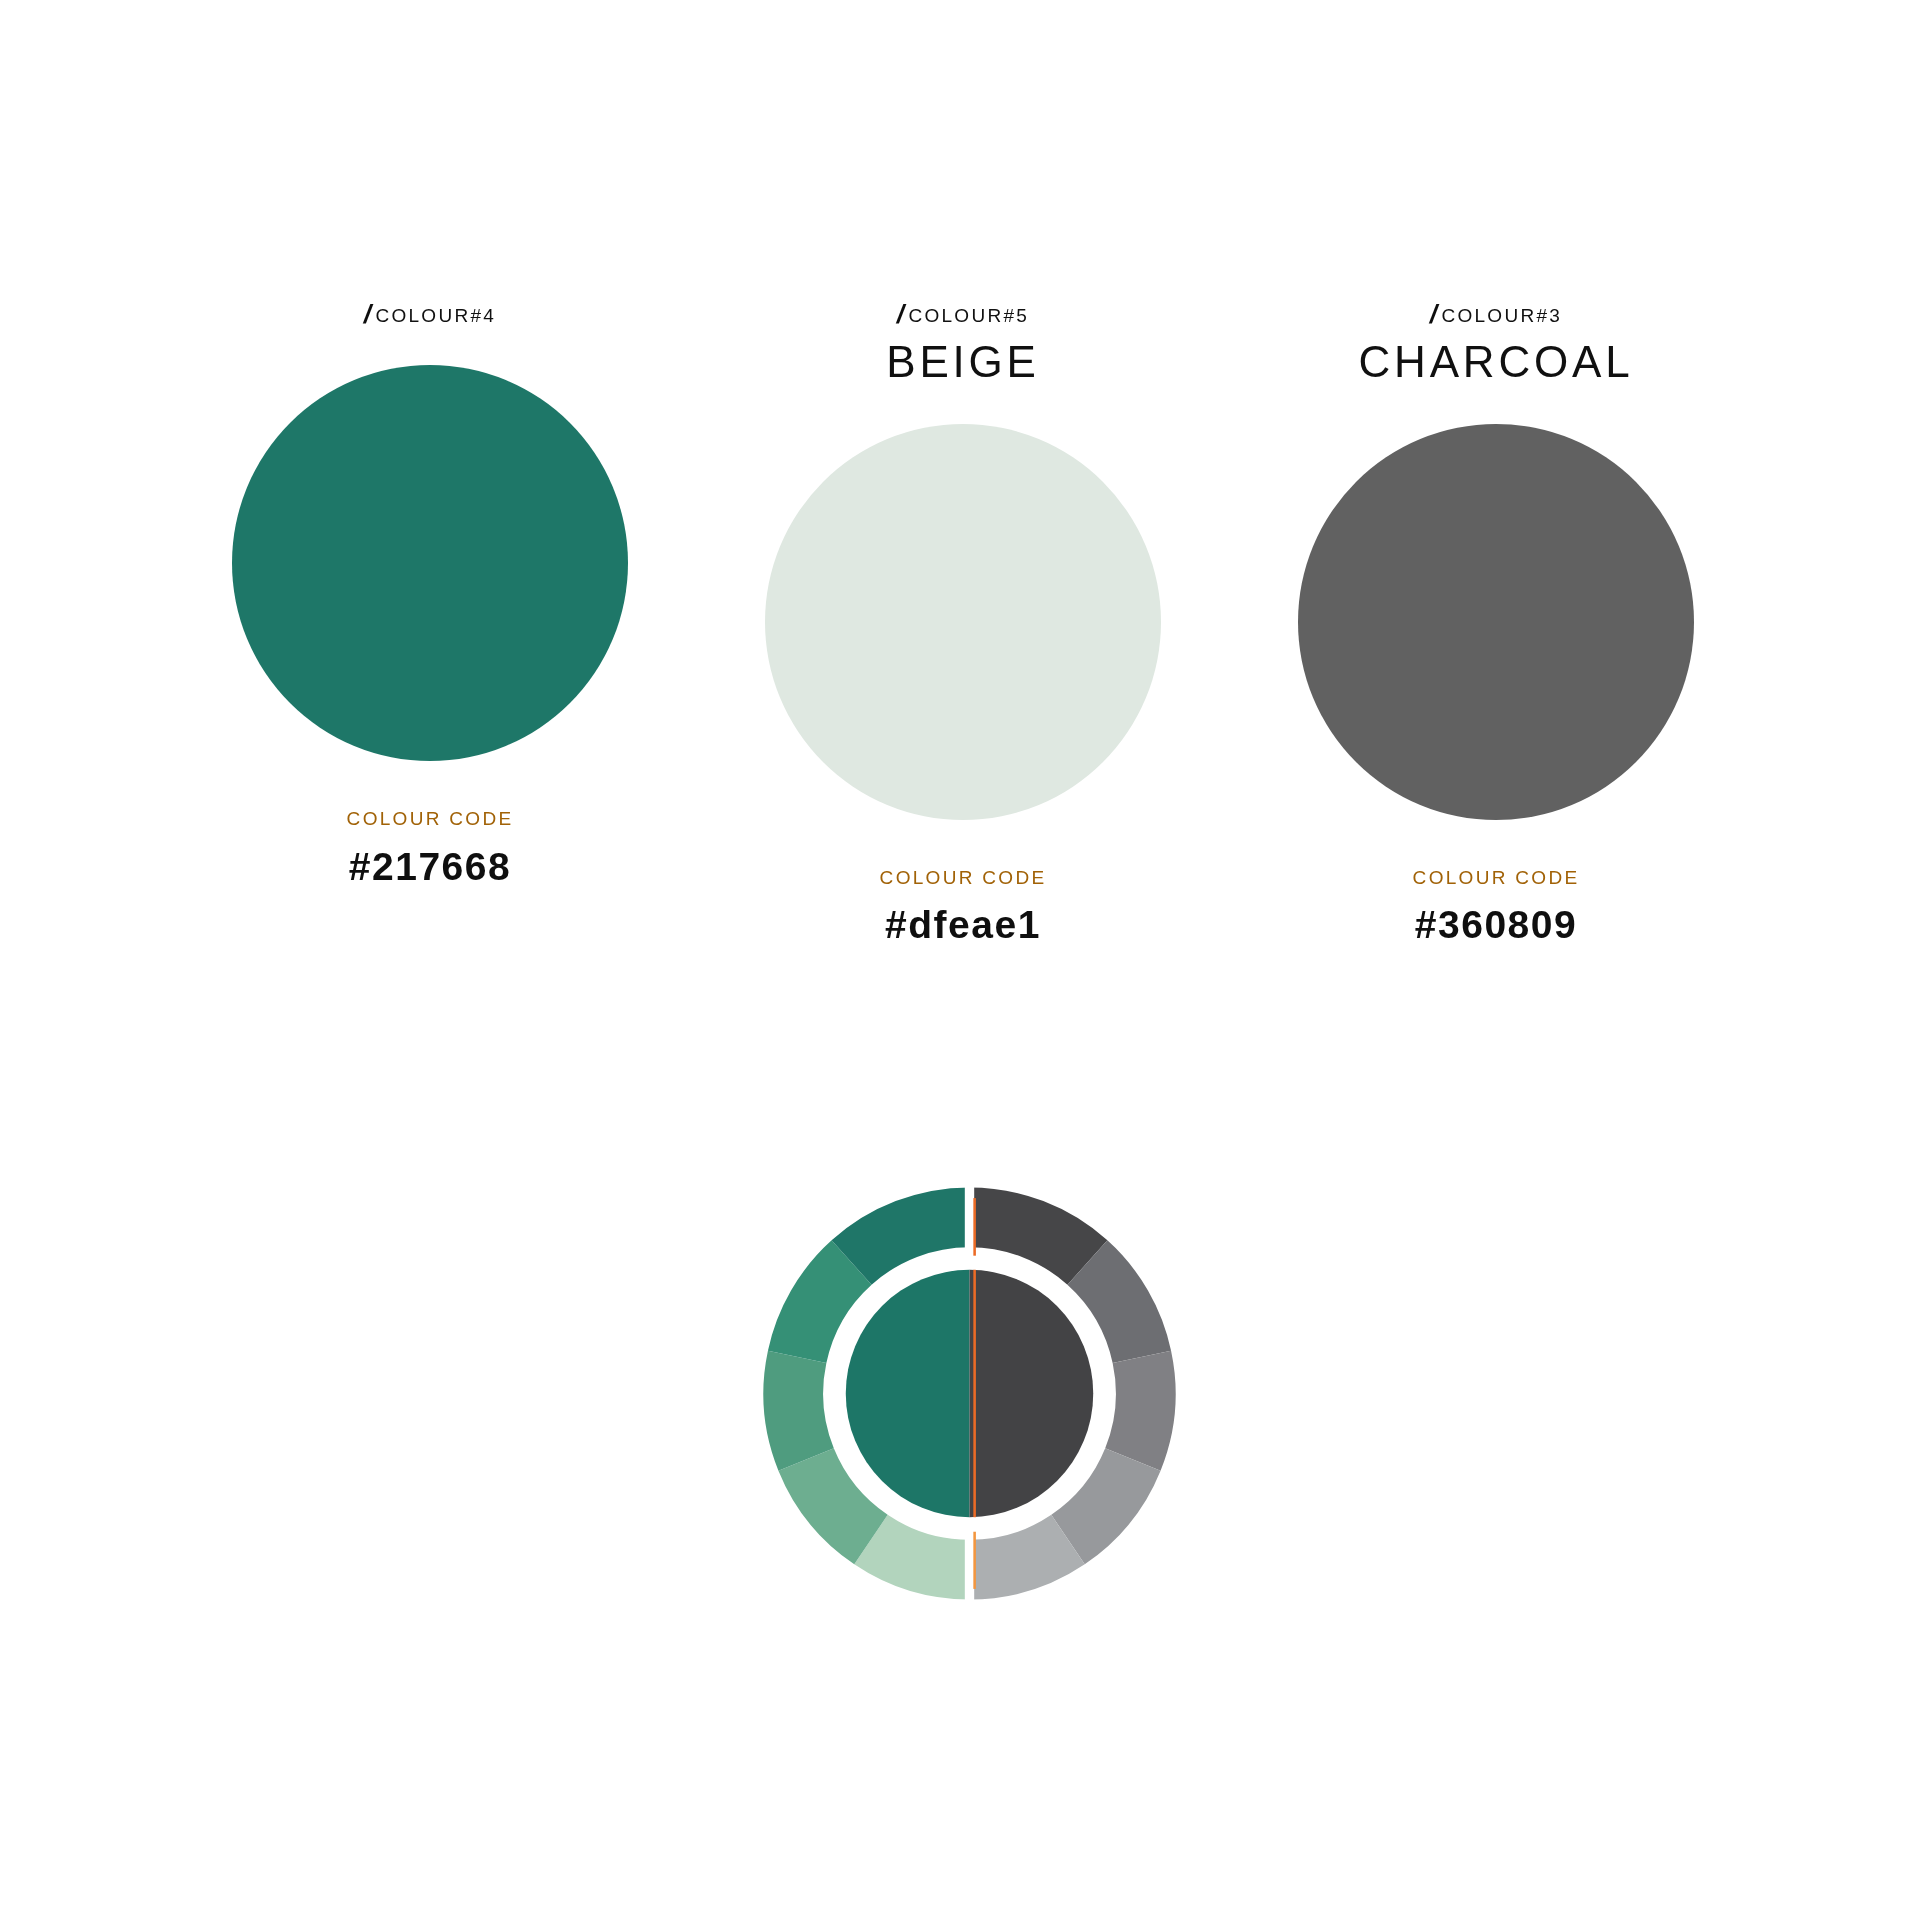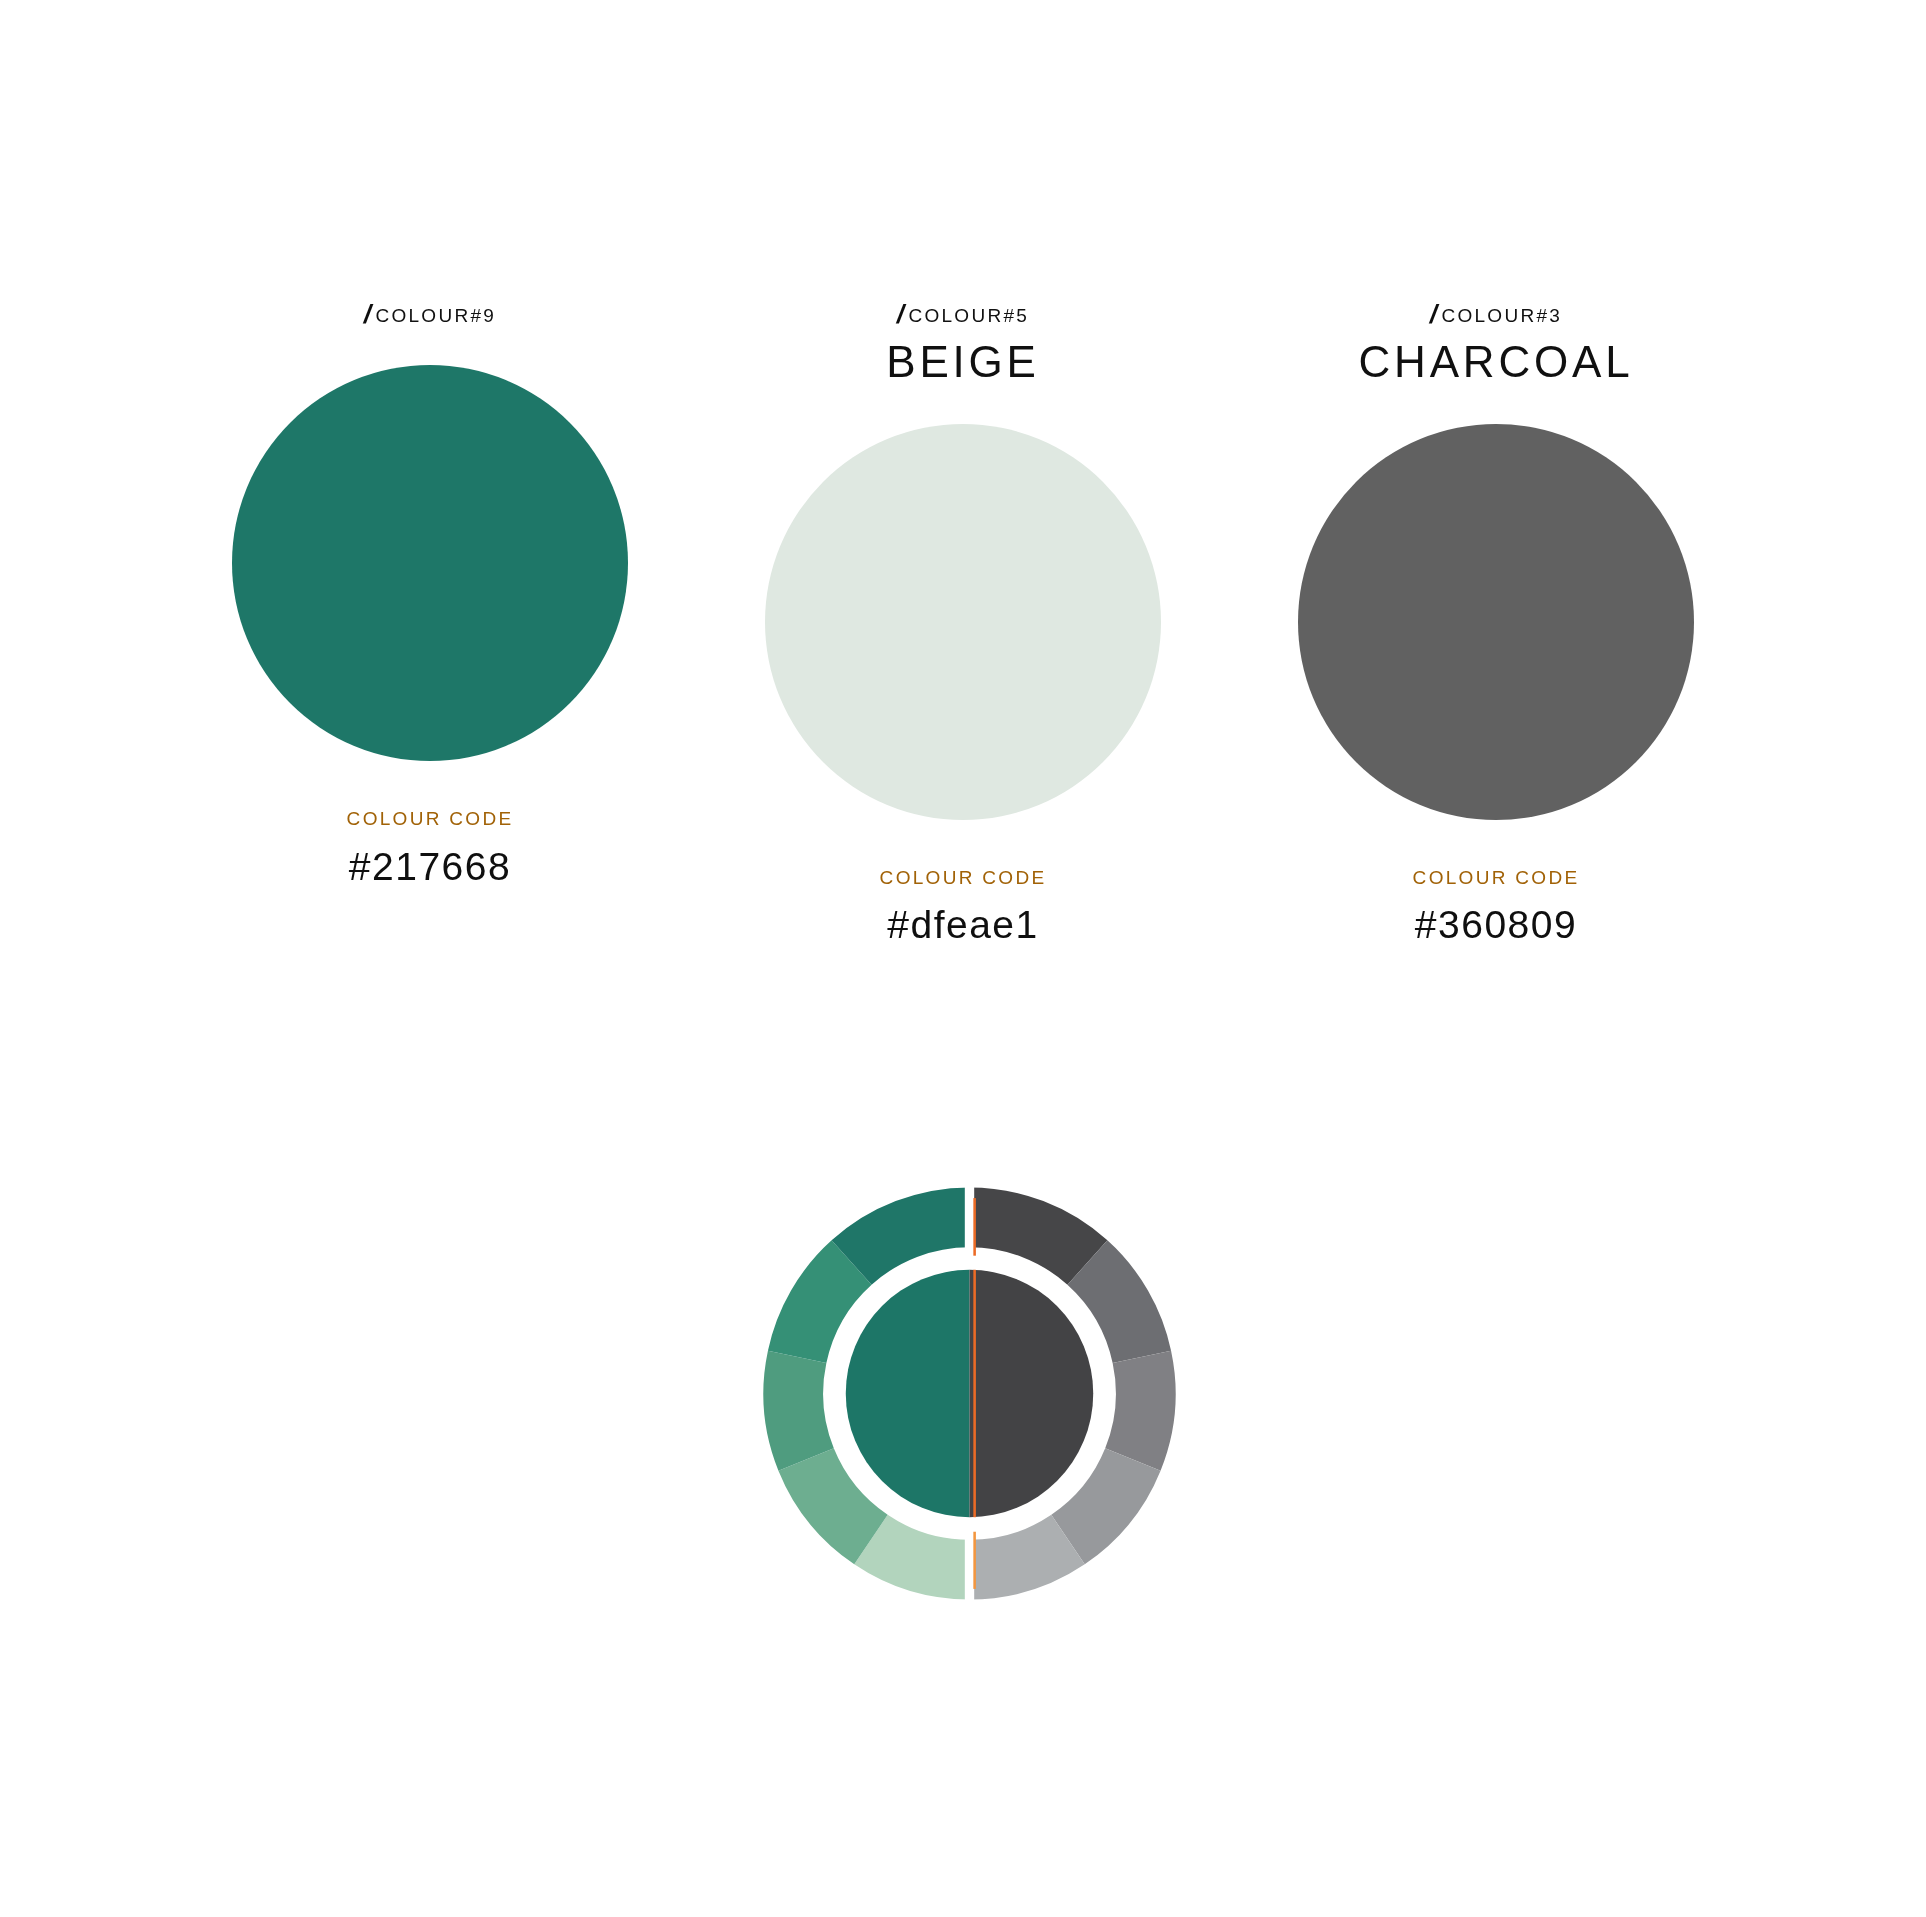--- a/index.html
+++ b/index.html
@@ -93,21 +93,21 @@
     font-size: 19px;
     font-weight: 400;
     letter-spacing: 2.3px;
     color: #a16207;
     white-space: nowrap;
   }
 
   .code-value {
     margin-top: 14.5px;
     font-size: 39px;
-    font-weight: 400;
+    font-weight: 700;
     letter-spacing: 1.5px;
     color: #0f0f0f;
     white-space: nowrap;
   }
 
   
   .logo-wrap {
     position: absolute;
     left: 763px;
     top: 1187px;
@@ -119,21 +119,21 @@
 </head>
 <body>
 
 <div class="board">
 
   <div class="swatch-row">
 
     <div class="swatch-col">
       <div class="eyebrow">
         <span class="slash">/</span>
-        <span class="eyebrow-label">COLOUR#9</span>
+        <span class="eyebrow-label">COLOUR#4</span>
       </div>
       <div class="circle" id="sw0" style="background: rgb(30, 119, 104);"></div>
       <div class="code-caption">COLOUR CODE</div>
       <div class="code-value">#217668</div>
     </div>
 
     <div class="swatch-col">
       <div class="eyebrow">
         <span class="slash">/</span>
         <span class="eyebrow-label">COLOUR#5</span>

